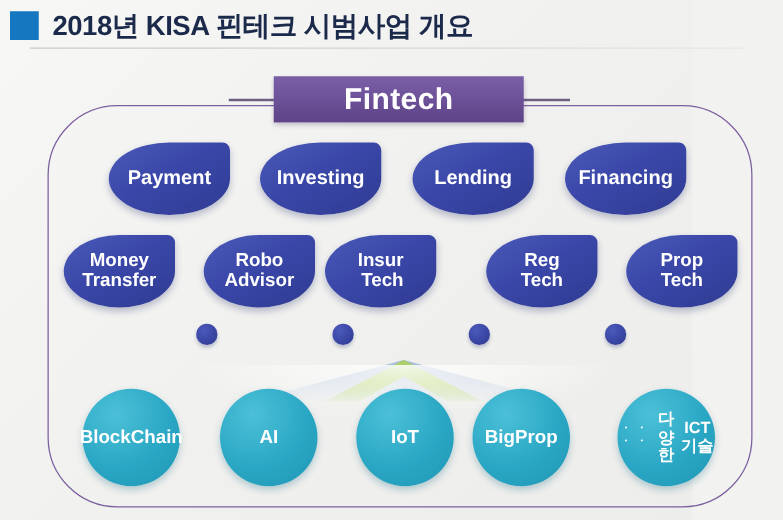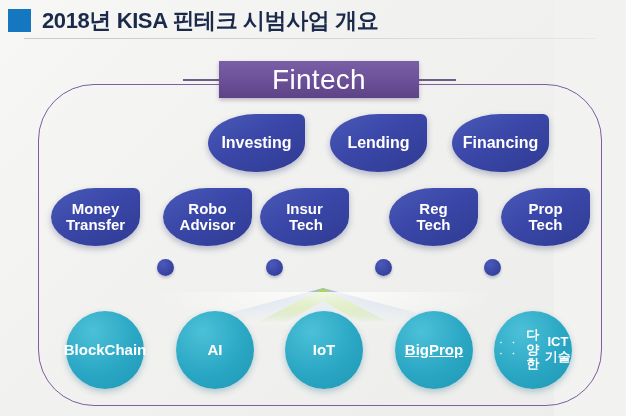--- a/index.html
+++ b/index.html
@@ -50,21 +50,21 @@
     position:absolute;left:416px;top:79px;width:40px;height:2px;
     background:#6b5f84;
   }
   .fintech-box{
     position:absolute;left:219px;top:61px;width:200px;height:37px;
     background:linear-gradient(180deg,#7a5ea6 0%,#6b4f97 55%,#5d4386 100%);
     box-shadow:0 2px 4px rgba(60,40,90,.30);
     display:flex;align-items:center;justify-content:center;
   }
   .fintech-box span{
-    color:#ffffff;font-size:28px;font-weight:normal;letter-spacing:.3px;
+    color:#ffffff;font-size:24px;font-weight:bold;letter-spacing:.3px;
   }
 
   
   .blob{
     position:absolute;
     background:linear-gradient(150deg,#4a59b8 0%,#3a47a8 45%,#2f3b92 100%);
     border-radius:50% 6px 50% 50%;
     box-shadow:0 3px 6px rgba(40,50,110,.30);
     display:flex;align-items:center;justify-content:center;
     text-align:center;
@@ -120,41 +120,44 @@
   .circ{
     position:absolute;top:311px;width:78px;height:78px;border-radius:50%;
     background:radial-gradient(circle at 34% 26%,#4cc0d8 0%,#2aa7c4 55%,#1f96b4 100%);
     box-shadow:0 3px 6px rgba(30,110,135,.30);
     display:flex;flex-direction:row;align-items:center;justify-content:center;
     color:#ffffff;font-weight:bold;font-size:15px;line-height:1.12;text-align:center;
   }
   .c1{left:66px;}
   .c2{left:176px;}
   .c3{left:285px;}
-  .c4{left:395px;text-decoration:underline;}
+  .c4{left:378px;}
   .c5{left:494px;font-size:13px;}
   .c5 .dots{font-size:11px;letter-spacing:1.5px;line-height:1;margin-bottom:2px;}
 </style>
 </head>
 <body>
 
 <div id="stage">
 
   <div class="hdr-square"></div>
   <div class="hdr-title">2018년 KISA 핀테크 시범사업 개요</div>
   <div class="hdr-rule"></div>
 
   <div class="frame"></div>
 
   <div class="fintech-line-l"></div>
   <div class="fintech-line-r"></div>
   <div class="fintech-box">
     <span>Fintech</span>
   </div>
 
+  <div class="blob r1 p-payment">
+    <span>Payment</span>
+  </div>
   <div class="blob r1 p-investing">
     <span>Investing</span>
   </div>
   <div class="blob r1 p-lending">
     <span>Lending</span>
   </div>
   <div class="blob r1 p-financing">
     <span>Financing</span>
   </div>
 

